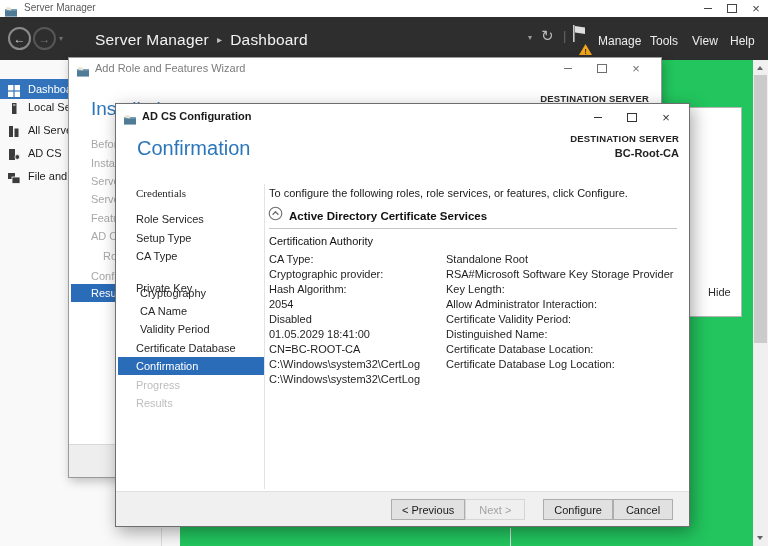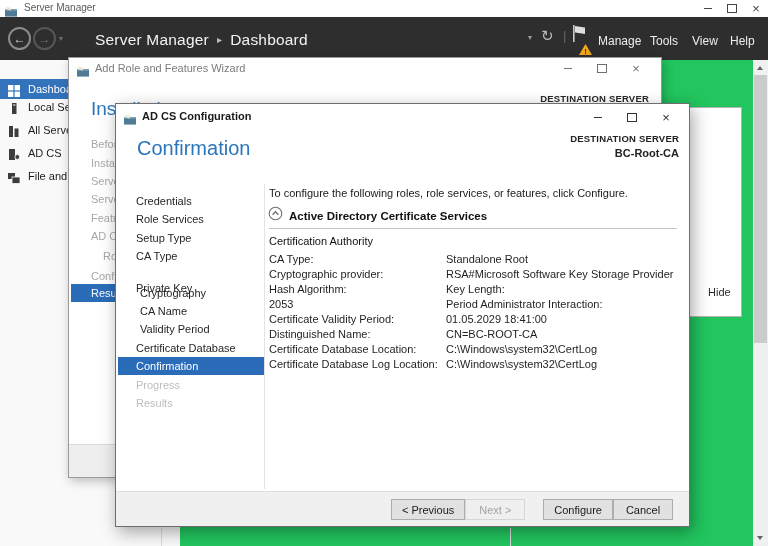--- a/index.html
+++ b/index.html
@@ -243,21 +243,21 @@
         <span class="win-ctrl g-max"></span>
         <span class="win-ctrl g-close"></span>
       </span>
     </div>
     <div class="dlg-heading">Confirmation</div>
     <div class="dlg-dest">
       <div class="dest-label">DESTINATION SERVER</div>
       <div class="dest-server">BC-Root-CA</div>
     </div>
 
-    <div class="dlg-nav-item" style="top:88px;">Credentials</div>
+    <div class="dlg-nav-item" style="top:80px;font-family:Liberation Serif, serif;">Credentials</div>
     <div class="dlg-nav-item" style="top:106px;">Role Services</div>
     <div class="dlg-nav-item" style="top:125px;">Setup Type</div>
     <div class="dlg-nav-item" style="top:143px;">CA Type</div>
     <div class="dlg-nav-item" style="top:175px;">Private Key</div>
     <div class="dlg-nav-item indent" style="top:180px;">Cryptography</div>
     <div class="dlg-nav-item indent" style="top:198px;">CA Name</div>
     <div class="dlg-nav-item indent" style="top:216px;">Validity Period</div>
     <div class="dlg-nav-item" style="top:235px;">Certificate Database</div>
     <div class="dlg-nav-item selected" style="top:253px;">Confirmation</div>
     <div class="dlg-nav-item disabled" style="top:272px;">Progress</div>
@@ -277,22 +277,23 @@
     <div class="sec-divider"></div>
     <div class="group-title">Certification Authority</div>
 
     <div class="kv-grid">
       <div>CA Type:</div>
       <div>Standalone Root</div>
       <div>Cryptographic provider:</div>
       <div>RSA#Microsoft Software Key Storage Provider</div>
       <div>Hash Algorithm:</div>
       <div>Key Length:</div>
-      <div>2053</div>
-      <div>Period Administrator Interaction:</div>
+      <div>2054</div>
+      <div>Allow Administrator Interaction:</div>
+      <div>Disabled</div>
       <div>Certificate Validity Period:</div>
       <div>01.05.2029 18:41:00</div>
       <div>Distinguished Name:</div>
       <div>CN=BC-ROOT-CA</div>
       <div>Certificate Database Location:</div>
       <div>C:\Windows\system32\CertLog</div>
       <div>Certificate Database Log Location:</div>
       <div>C:\Windows\system32\CertLog</div>
     </div>
 

